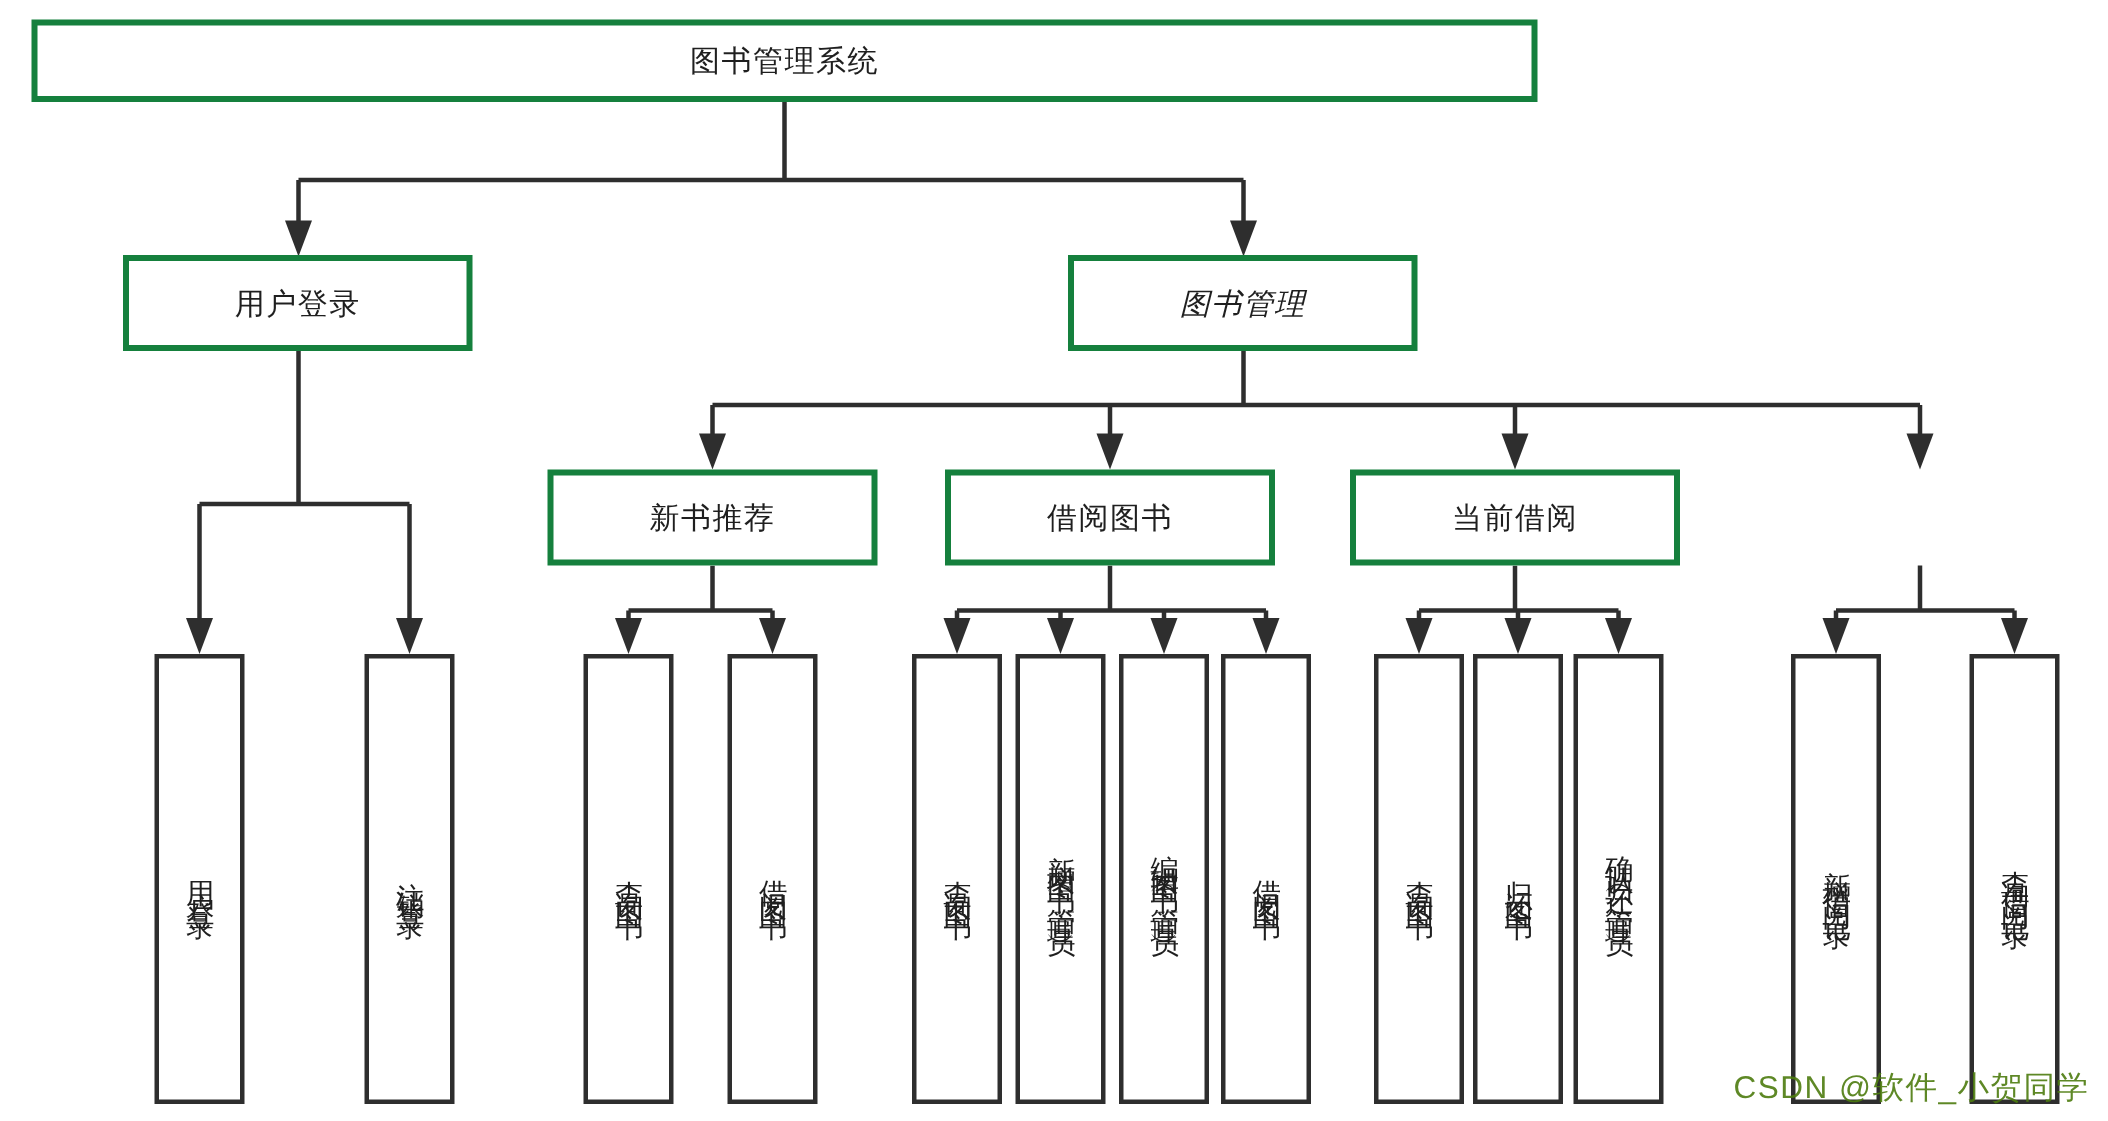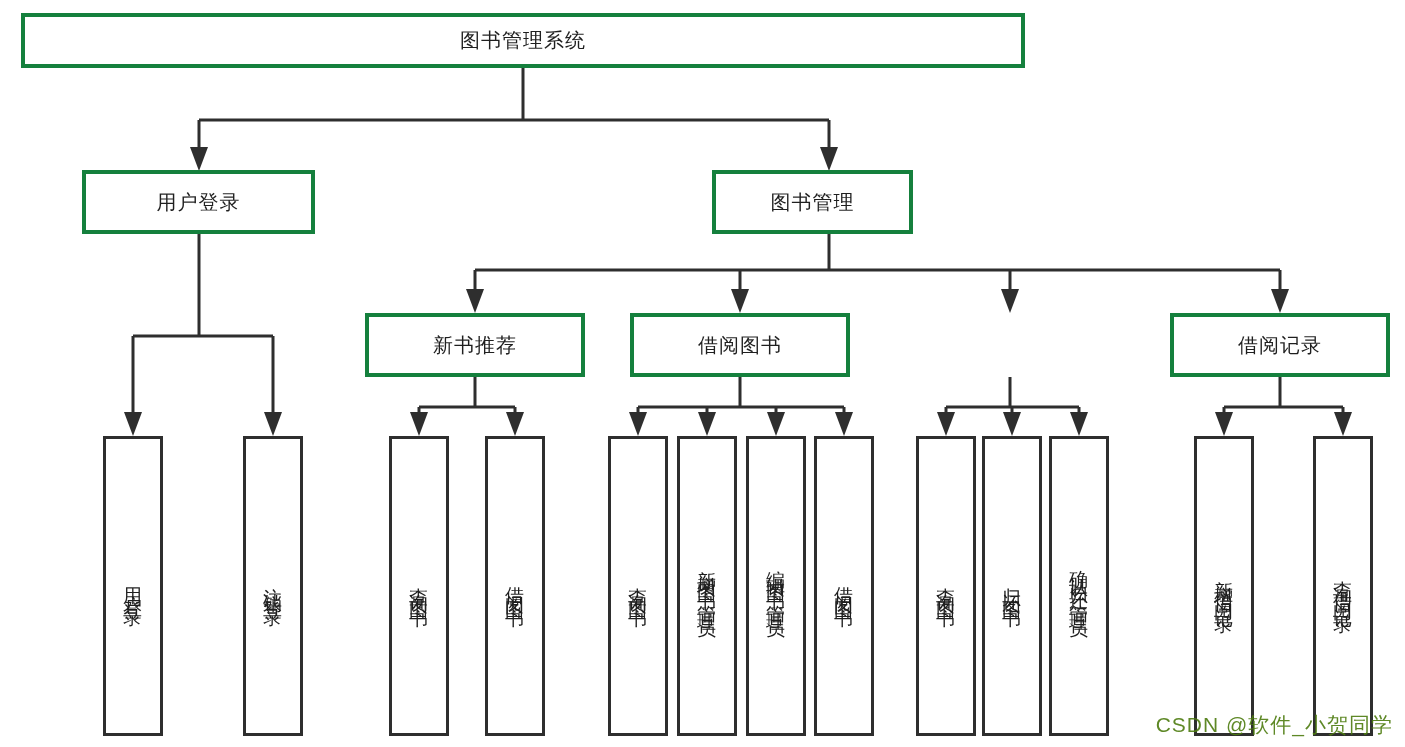--- a/index.html
+++ b/index.html
@@ -123,32 +123,32 @@
     </g>
   </svg>
 
   <div class="hbox" style="left:21px; top:13px; width:1004px; height:55px;">
     <span>图书管理系统</span>
   </div>
 
   <div class="hbox" style="left:82px; top:170px; width:233px; height:64px;">
     <span>用户登录</span>
   </div>
-  <div class="hbox" style="left:712px; top:170px; width:201px; height:64px;">
+  <div class="hbox" style="left:712px; top:170px; width:233px; height:64px;font-style:italic;">
     <span>图书管理</span>
   </div>
 
   <div class="hbox" style="left:365px; top:313px; width:220px; height:64px;">
     <span>新书推荐</span>
   </div>
   <div class="hbox" style="left:630px; top:313px; width:220px; height:64px;">
     <span>借阅图书</span>
   </div>
-  <div class="hbox" style="left:1170px; top:313px; width:220px; height:64px;">
-    <span>借阅记录</span>
+  <div class="hbox" style="left:900px; top:313px; width:220px; height:64px;">
+    <span>当前借阅</span>
   </div>
 
   <div class="leaf" style="left:103px;">
     <span>用户登录</span>
   </div>
   <div class="leaf" style="left:243px;">
     <span>注销登录</span>
   </div>
 
   <div class="leaf" style="left:389px;">

